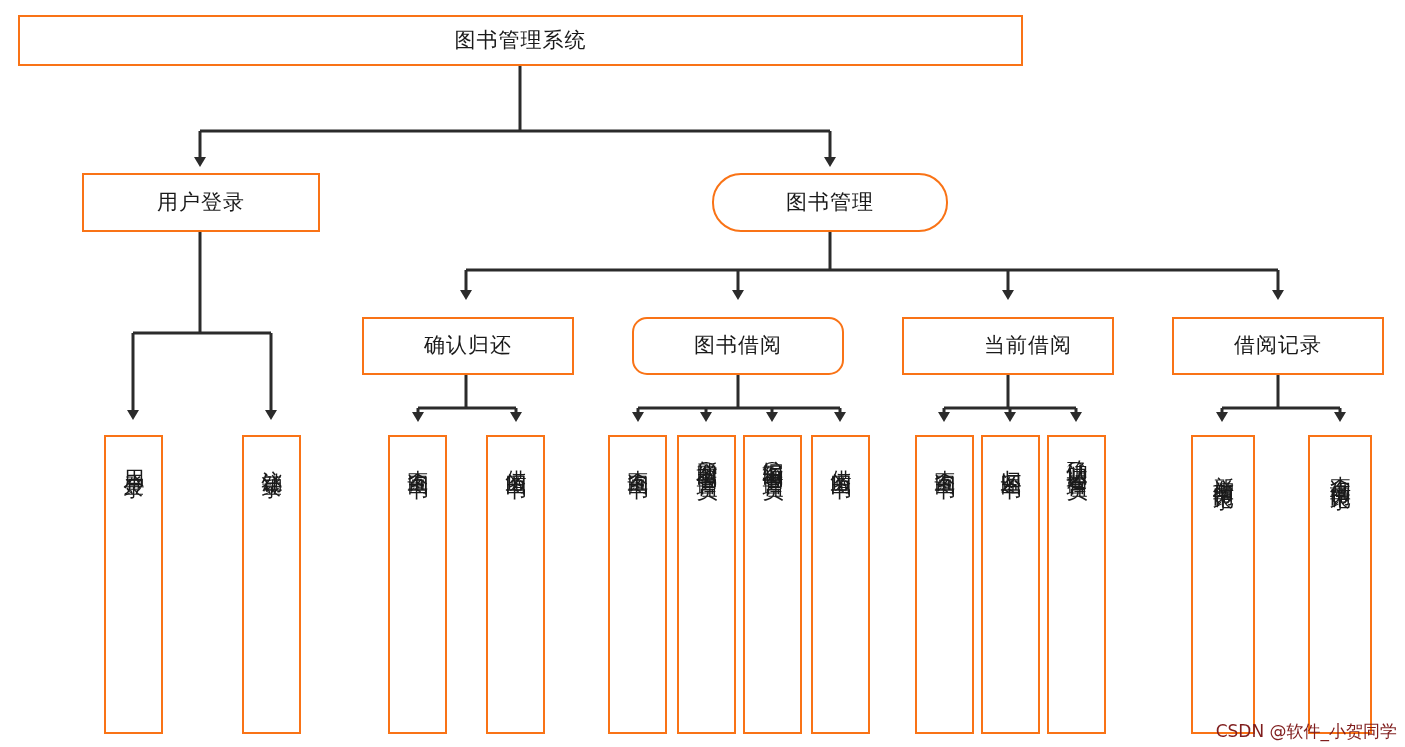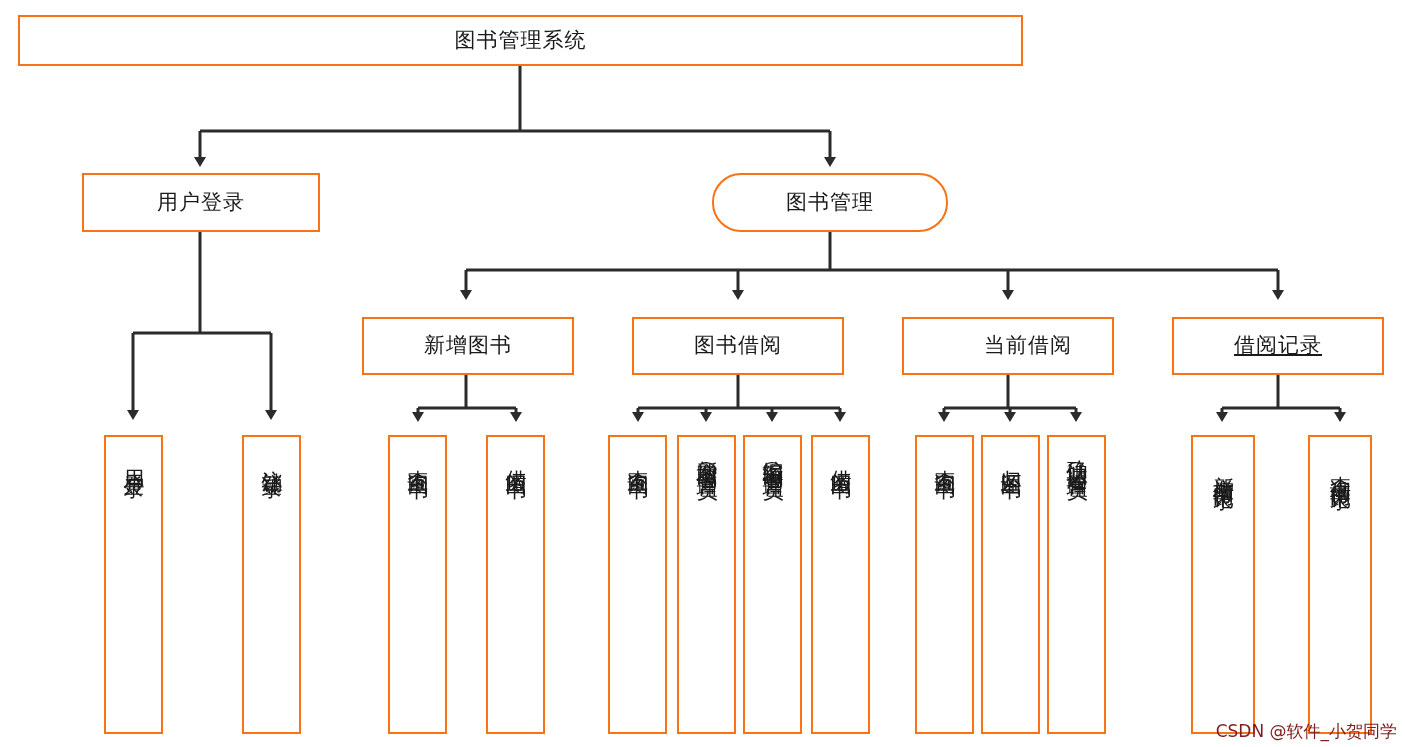--- a/index.html
+++ b/index.html
@@ -127,29 +127,29 @@
   </div>
 
   <div class="node h" style="left:82px; top:173px; width:238px; height:59px;">
     <span class="label">用户登录</span>
   </div>
   <div class="node h" style="left:712px; top:173px; width:236px; height:59px;border-radius:29px;">
     <span class="label">图书管理</span>
   </div>
 
   <div class="node h" style="left:362px; top:317px; width:212px; height:58px;">
-    <span class="label">新增图书</span>
+    <span class="label">确认归还</span>
   </div>
-  <div class="node h" style="left:632px; top:317px; width:212px; height:58px;">
+  <div class="node h" style="left:632px; top:317px; width:212px; height:58px;border-radius:15px;">
     <span class="label">图书借阅</span>
   </div>
   <div class="node h" style="left:902px; top:317px; width:212px; height:58px;padding-left:40px;">
     <span class="label">当前借阅</span>
   </div>
-  <div class="node h" style="left:1172px; top:317px; width:212px; height:58px;text-decoration:underline;">
+  <div class="node h" style="left:1172px; top:317px; width:212px; height:58px;">
     <span class="label">借阅记录</span>
   </div>
 
   <div class="node v" style="left:104px; top:435px; width:59px; height:299px;">
     <span class="label">用户登录</span>
   </div>
   <div class="node v" style="left:242px; top:435px; width:59px; height:299px;">
     <span class="label">注销登录</span>
   </div>
 

